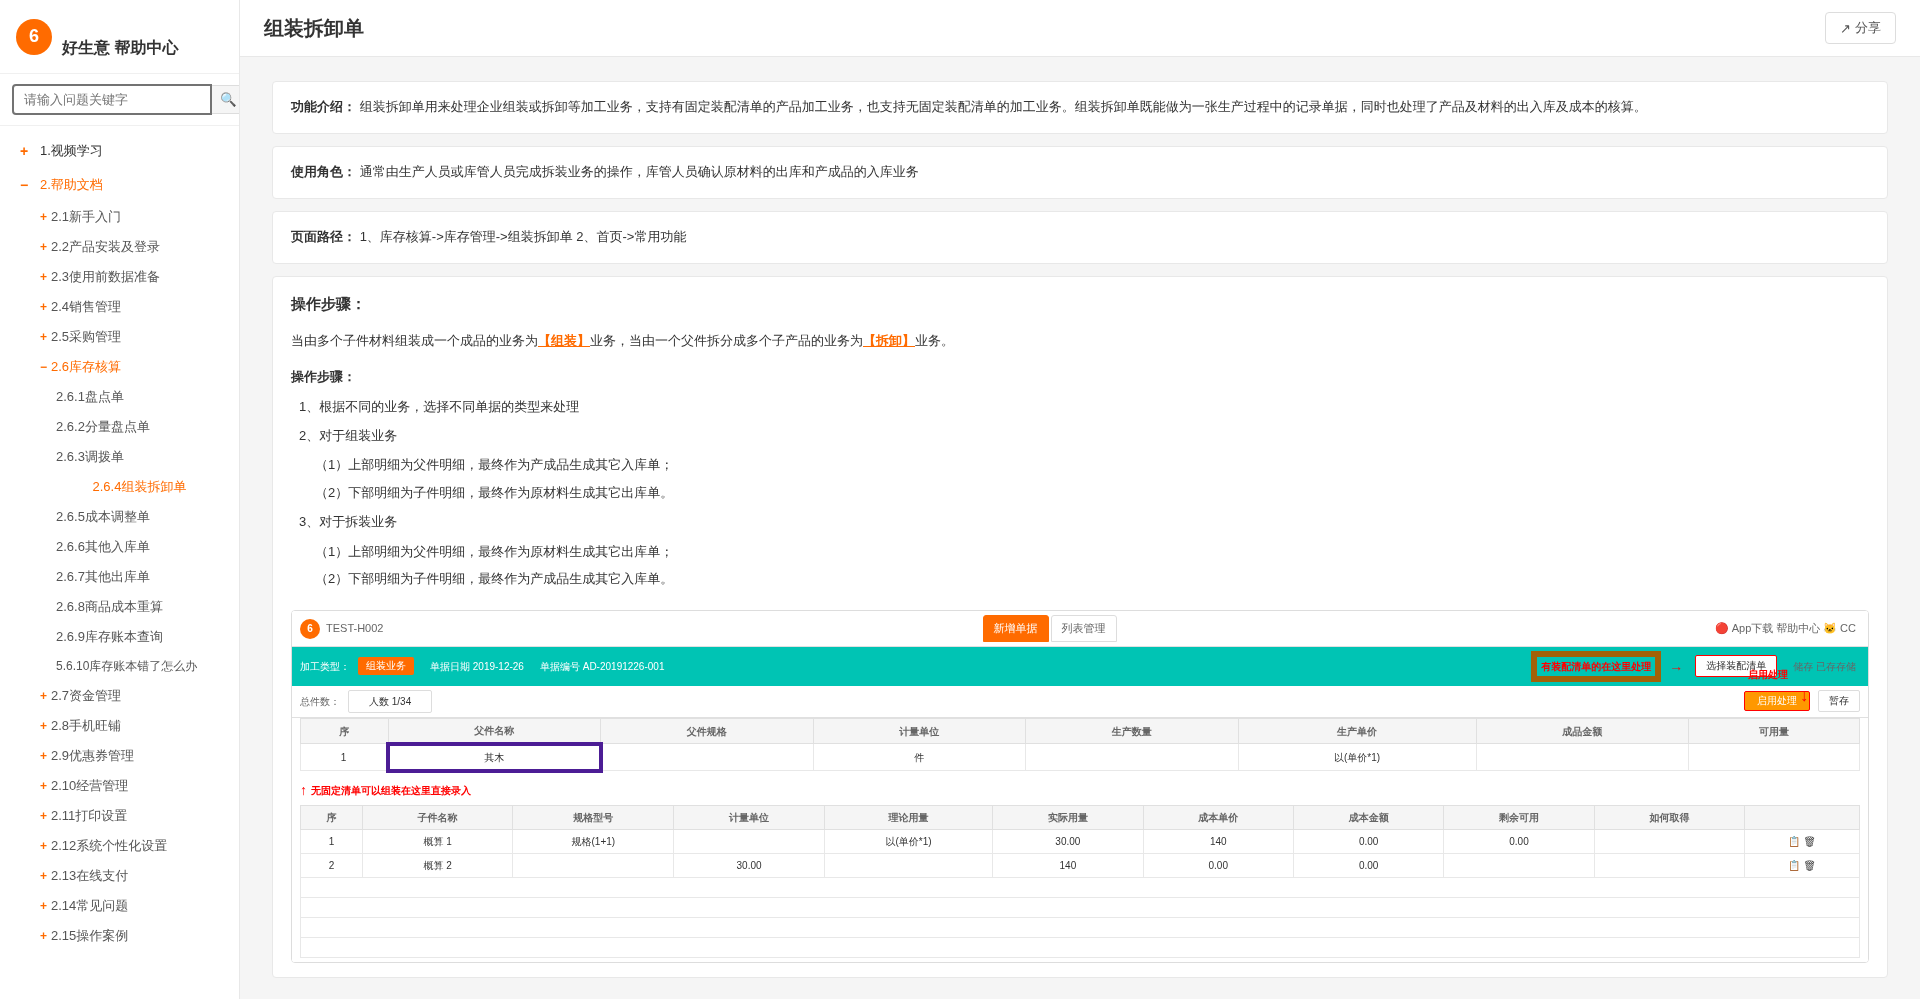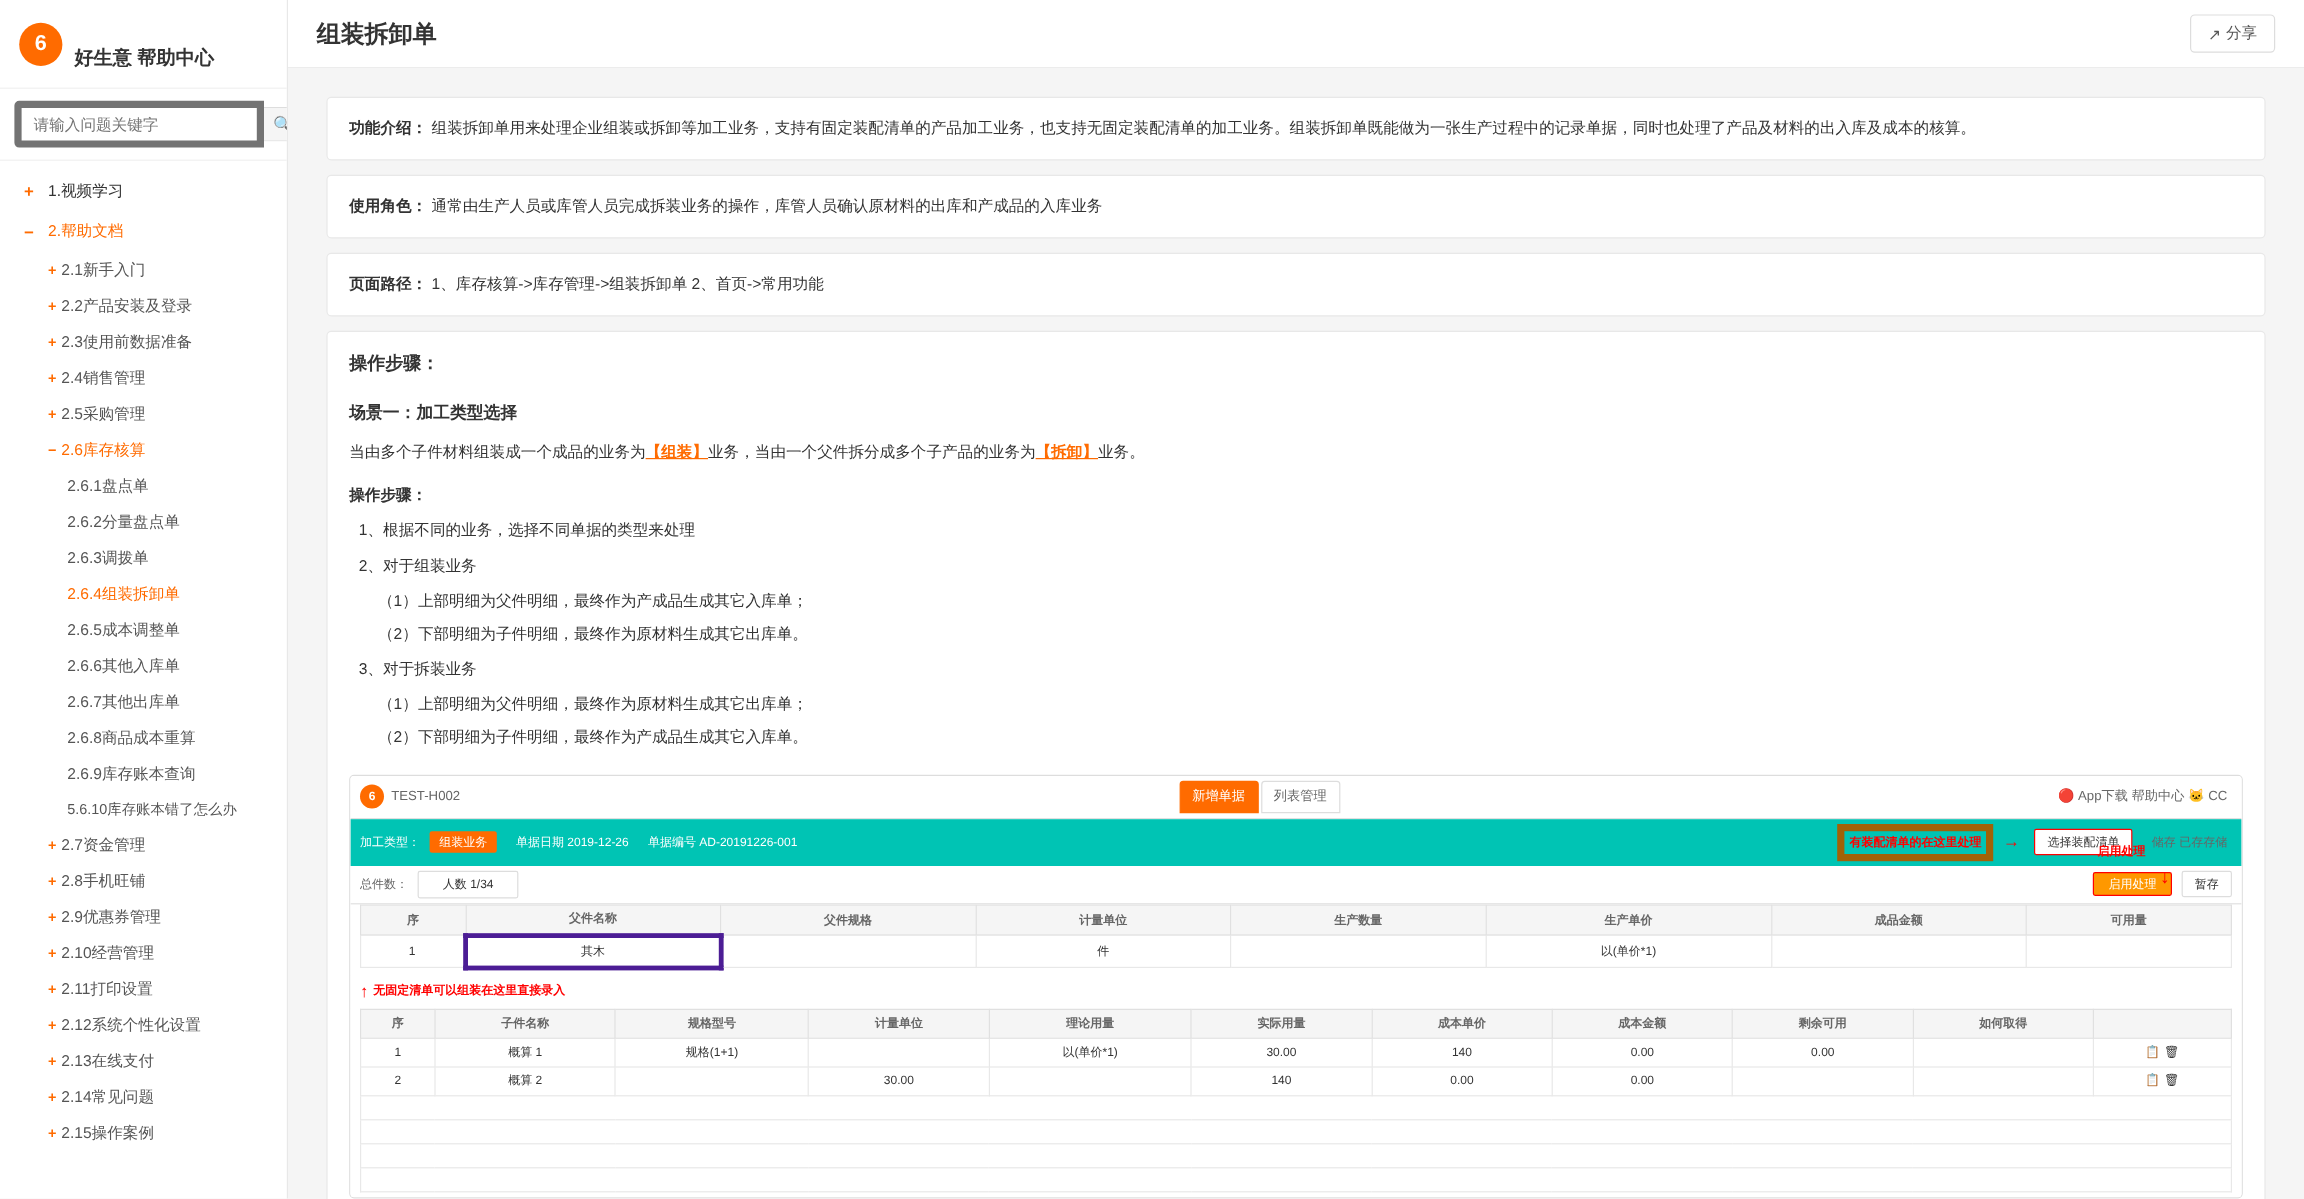--- a/index.html
+++ b/index.html
@@ -48,21 +48,21 @@
 
     .sidebar-search {
       padding: 10px 12px;
       border-bottom: 1px solid #f0f0f0;
       display: flex;
       align-items: center;
     }
 
     .sidebar-search input {
       flex: 1;
-      border: 6px solid #737373;
+      border: 2px solid #737373;
       border-radius: 4px 0 0 4px;
       padding: 6px 10px;
       font-size: 13px;
       outline: none;
       color: #c2410c;
     }
 
     .sidebar-search button {
       border: 1px solid #ddd;
       border-left: none;
@@ -386,21 +386,21 @@
 
     <div class="nav-sub-item" style="padding-left:56px;">
       <span>2.6.1盘点单</span>
     </div>
     <div class="nav-sub-item" style="padding-left:56px;">
       <span>2.6.2分量盘点单</span>
     </div>
     <div class="nav-sub-item" style="padding-left:56px;">
       <span>2.6.3调拨单</span>
     </div>
-    <div class="nav-sub-item active" style="padding-left:56px; color:#ff6b00;">
+    <div class="nav-sub-item active" style="padding-left:56px; color:#ff6b00;justify-content:center;">
       <span>2.6.4组装拆卸单</span>
     </div>
     <div class="nav-sub-item" style="padding-left:56px;align-items:flex-end;">
       <span>2.6.5成本调整单</span>
     </div>
     <div class="nav-sub-item" style="padding-left:56px;">
       <span>2.6.6其他入库单</span>
     </div>
     <div class="nav-sub-item" style="padding-left:56px;">
       <span>2.6.7其他出库单</span>
@@ -477,23 +477,20 @@
     </div>
 
     <div class="info-box">
       <span class="bold-text">页面路径：</span>
       <span>1、库存核算-&gt;库存管理-&gt;组装拆卸单 2、首页-&gt;常用功能</span>
     </div>
 
     <div class="info-box">
       <div class="section-title">操作步骤：</div>
 
-      <div class="scene-title">
-        <span>场景一：加工类型选择</span>
-      </div>
 
       <div class="content-text">
         当由多个子件材料组装成一个成品的业务为<span class="highlight bold-text">【组装】</span>业务，当由一个父件拆分成多个子产品的业务为<span class="highlight bold-text">【拆卸】</span>业务。
       </div>
 
       <div class="content-text" style="font-weight:bold; margin-top:12px;">操作步骤：</div>
 
       <div class="step-item">1、根据不同的业务，选择不同单据的类型来处理</div>
 
       <div class="step-item">2、对于组装业务</div>

